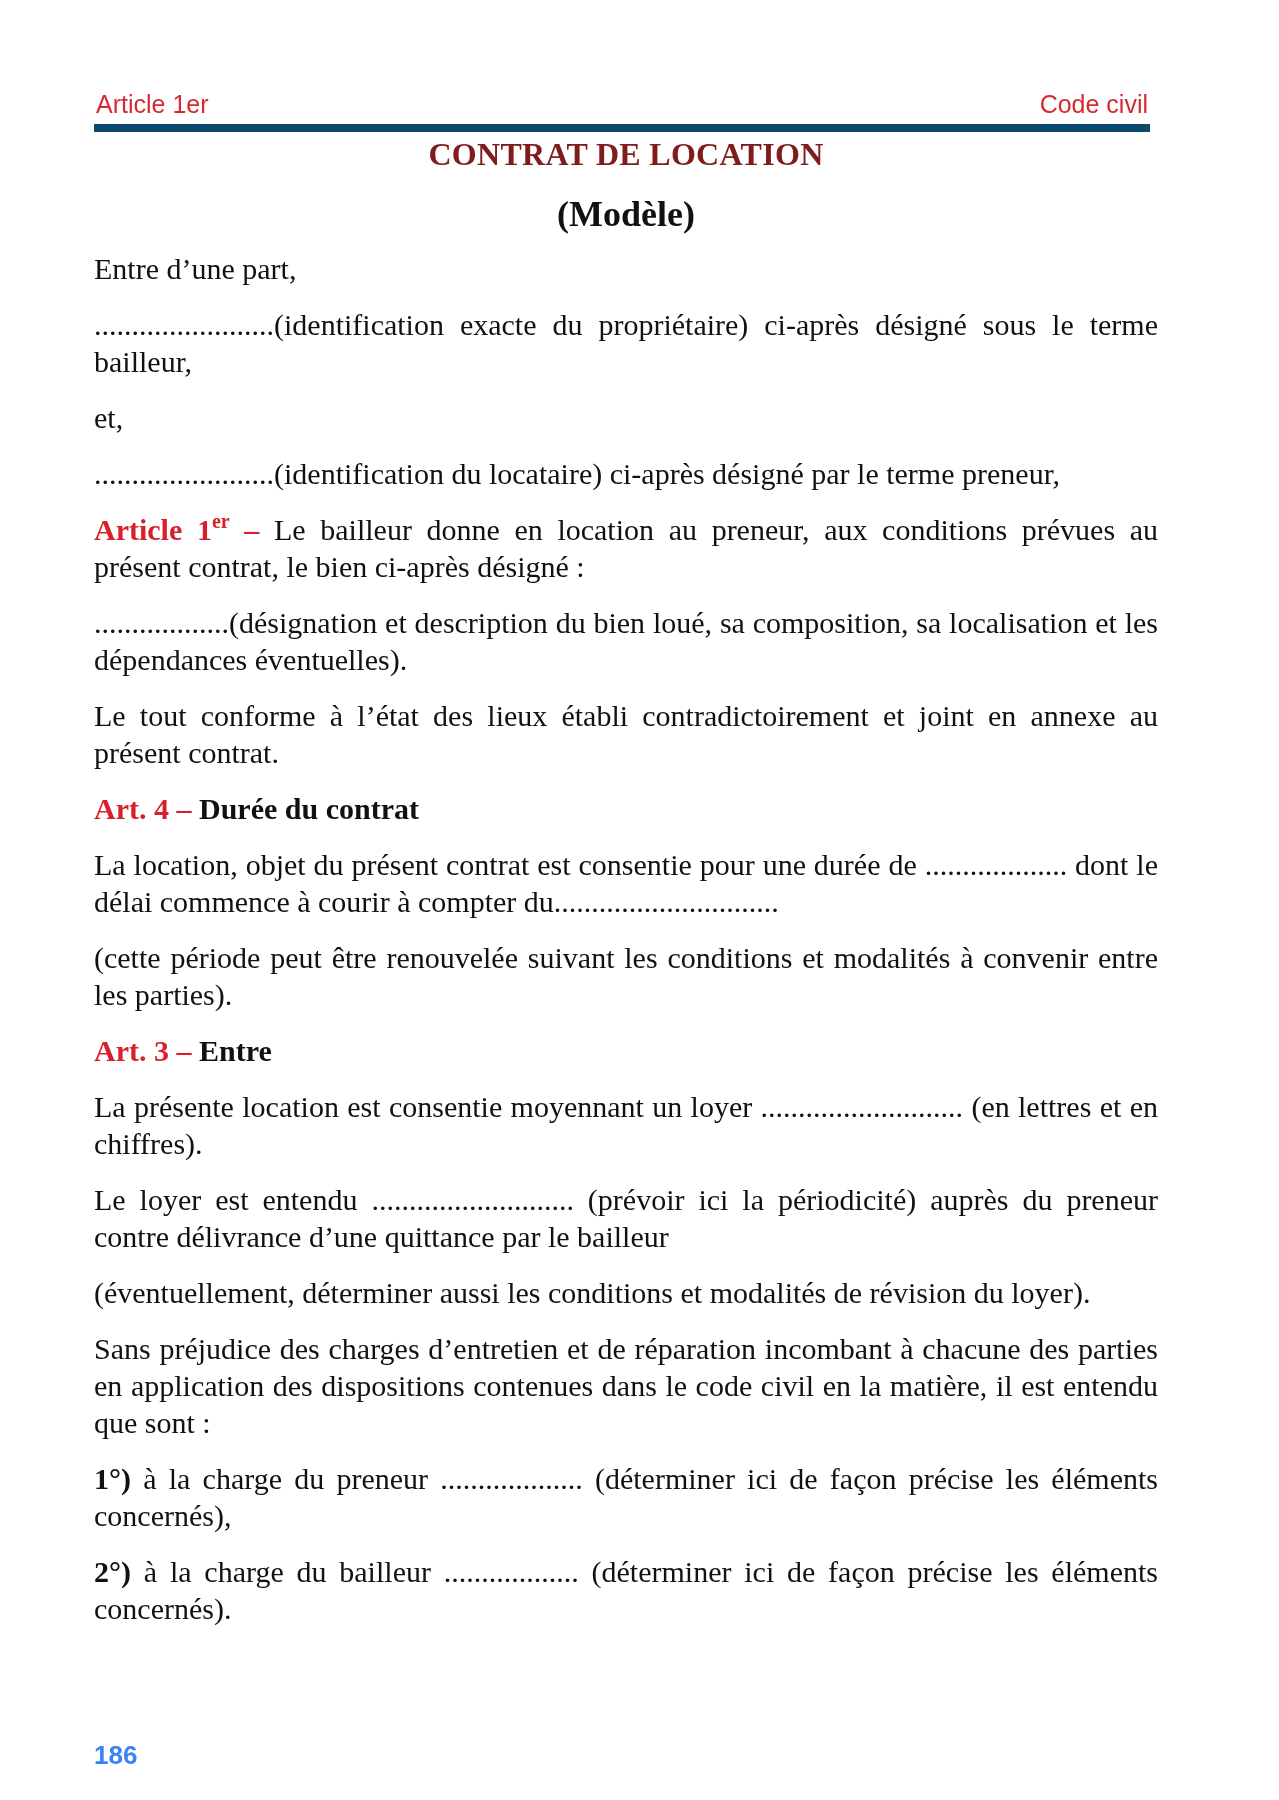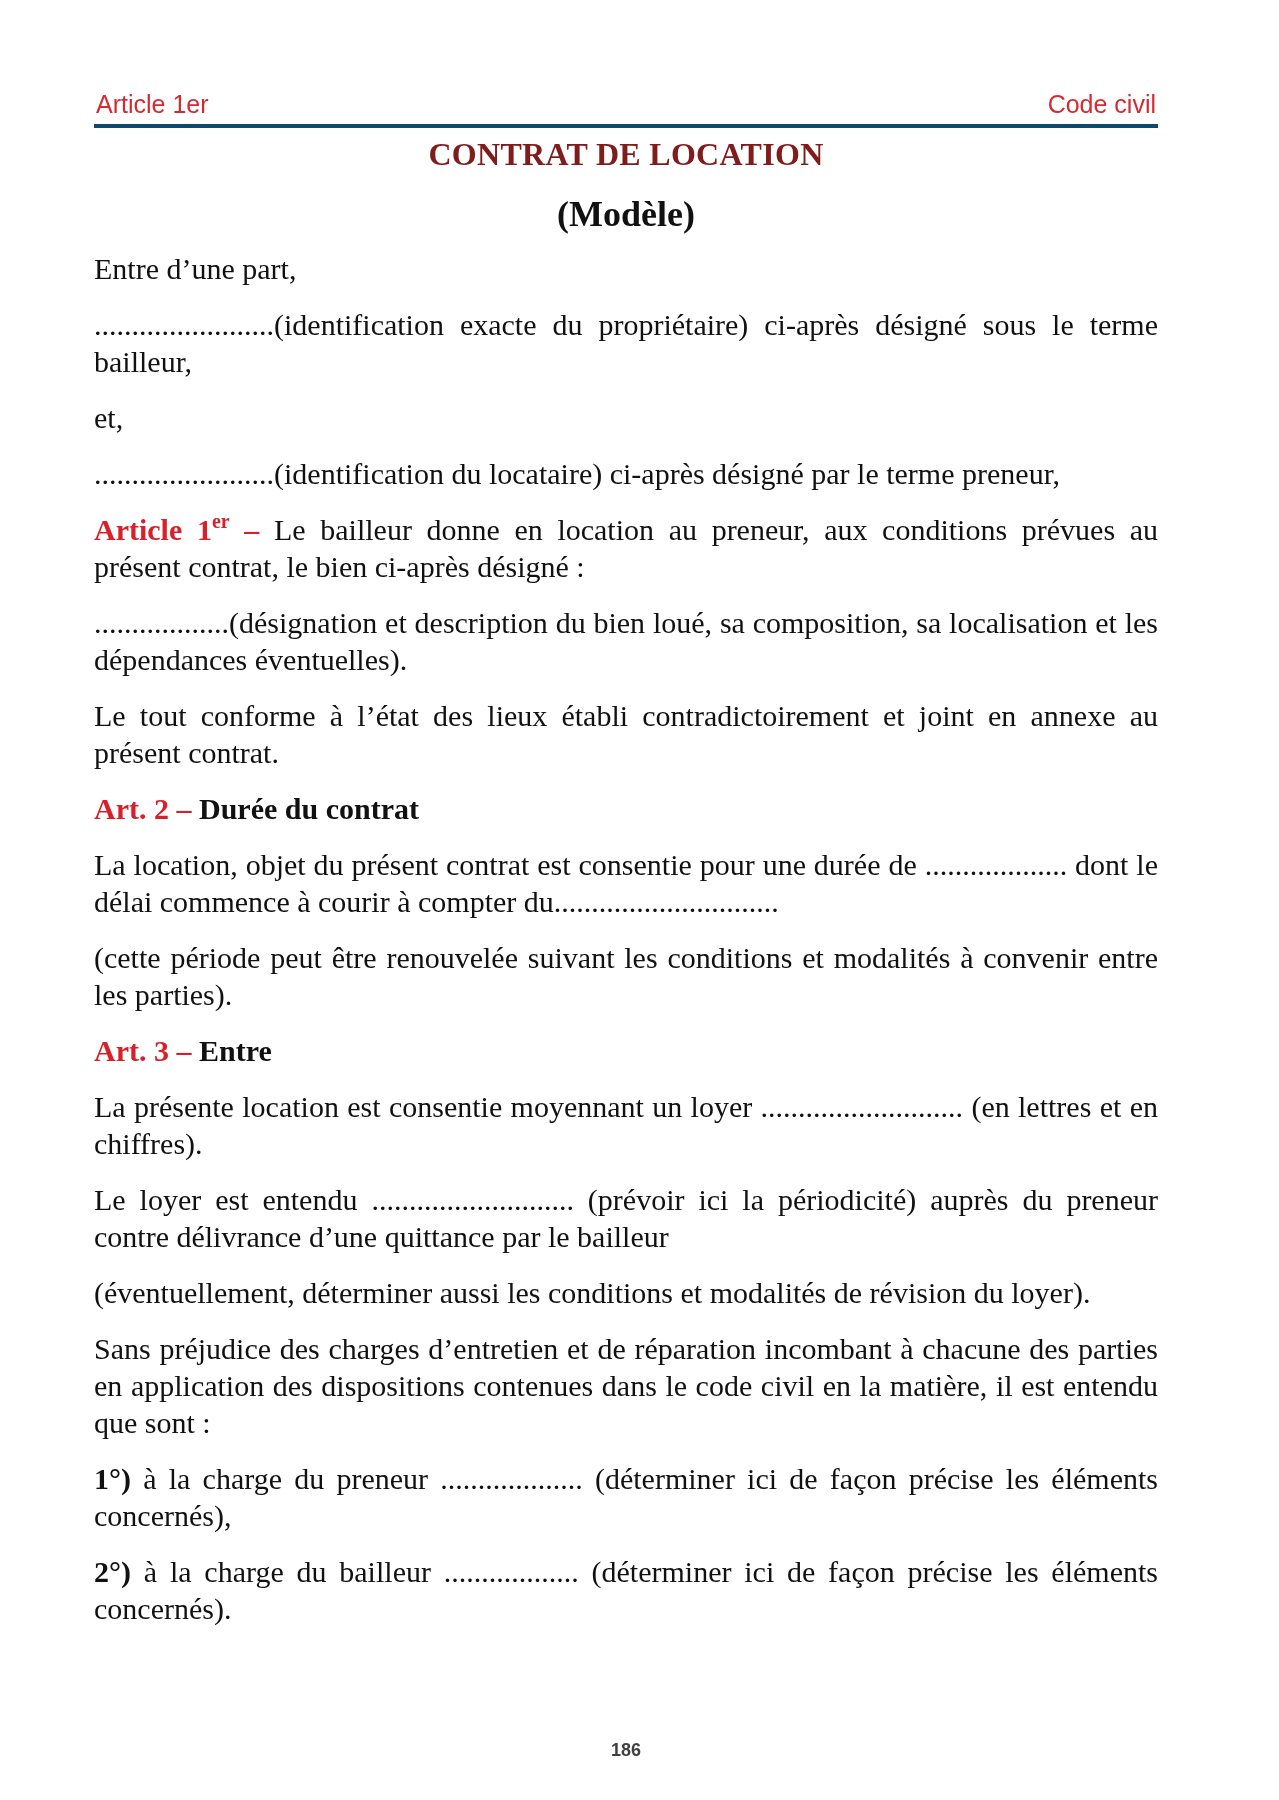--- a/index.html
+++ b/index.html
@@ -1,29 +1,29 @@
 <!DOCTYPE html>
 <html><head>
 <meta charset="utf-8">
 <style>
   html, body { margin: 0; padding: 0; background: #ffffff; }
   body { width: 1279px; height: 1800px; position: relative; overflow: hidden; }
   .page { position: absolute; left: 94px; top: 0; width: 1064px; height: 1800px; }
-  .running-header { position: absolute; left: 0; right: 0; top: 80px; height: 44px; border-bottom: 4px solid #0c4a6e; }
+  .running-header { position: absolute; left: 0; right: 8px; top: 80px; height: 44px; border-bottom: 8px solid #0c4a6e; }
   .rh-left, .rh-right { position: absolute; bottom: 5px; font-family: "Liberation Sans", sans-serif; font-size: 25px; color: #d42a32; }
   .rh-left { left: 2px; }
   .rh-right { right: 2px; }
   .title { position: absolute; left: 0; right: 0; top: 136px; text-align: center; font-family: "Liberation Serif", serif; font-weight: bold; font-size: 32px; color: #7f1d1d; letter-spacing: 0.3px; }
   .subtitle { position: absolute; left: 0; right: 0; top: 193px; text-align: center; font-family: "Liberation Serif", serif; font-weight: bold; font-size: 36px; color: #111; }
   .body { position: absolute; left: 0; right: 0; top: 250px; font-family: "Liberation Serif", serif; font-size: 30px; line-height: 37px; color: #111; }
   .p { margin: 0 0 19px 0; text-align: justify; text-align-last: left; }
   .red { color: #d7202a; font-weight: bold; }
   .bold { font-weight: bold; }
   sup { font-size: 20px; line-height: 0; vertical-align: 12px; }
-  .page-number { position: absolute; left: 0; right: 0; top: 1740px; text-align: center; font-family: "Liberation Sans", sans-serif; font-weight: bold; font-size: 18px; color: #404040; }
+  .page-number { position: absolute; left: 0; right: 0; top: 1740px; text-align: left; font-family: "Liberation Sans", sans-serif; font-weight: bold; font-size: 26px; color: #3b82f6; }
 </style>
 </head>
 <body>
 
 <div class="page">
 
   <div class="running-header">
     <span class="rh-left">Article 1er</span>
     <span class="rh-right">Code civil</span>
   </div>
@@ -34,21 +34,21 @@
   <div class="body">
     <p class="p">Entre d’une part,</p>
     <p class="p">........................(identification exacte du propriétaire) ci-après désigné sous le terme bailleur,</p>
     <p class="p">et,</p>
     <p class="p">........................(identification du locataire) ci-après désigné par le terme preneur,</p>
 
     <p class="p"><span class="red"><span>Article 1</span><sup>er</sup><span> –</span></span><span> Le bailleur donne en location au preneur, aux conditions prévues au présent contrat, le bien ci-après désigné :</span></p>
     <p class="p">..................(désignation et description du bien loué, sa composition, sa localisation et les dépendances éventuelles).</p>
     <p class="p">Le tout conforme à l’état des lieux établi contradictoirement et joint en annexe au présent contrat.</p>
 
-    <p class="p"><span class="red">Art. 2 –</span><span class="bold"> Durée du contrat</span></p>
+    <p class="p"><span class="red">Art. 4 –</span><span class="bold"> Durée du contrat</span></p>
     <p class="p">La location, objet du présent contrat est consentie pour une durée de ................... dont le délai commence à courir à compter du..............................</p>
     <p class="p">(cette période peut être renouvelée suivant les conditions et modalités à convenir entre les parties).</p>
 
     <p class="p"><span class="red">Art. 3 –</span><span class="bold"> Entre</span></p>
     <p class="p">La présente location est consentie moyennant un loyer ........................... (en lettres et en chiffres).</p>
     <p class="p">Le loyer est entendu ........................... (prévoir ici la périodicité) auprès du preneur contre délivrance d’une quittance par le bailleur</p>
     <p class="p">(éventuellement, déterminer aussi les conditions et modalités de révision du loyer).</p>
 
     <p class="p">Sans préjudice des charges d’entretien et de réparation incombant à chacune des parties en application des dispositions contenues dans le code civil en la matière, il est entendu que sont :</p>
     <p class="p"><span class="bold">1°)</span><span> à la charge du preneur ................... (déterminer ici de façon précise les éléments concernés),</span></p>

